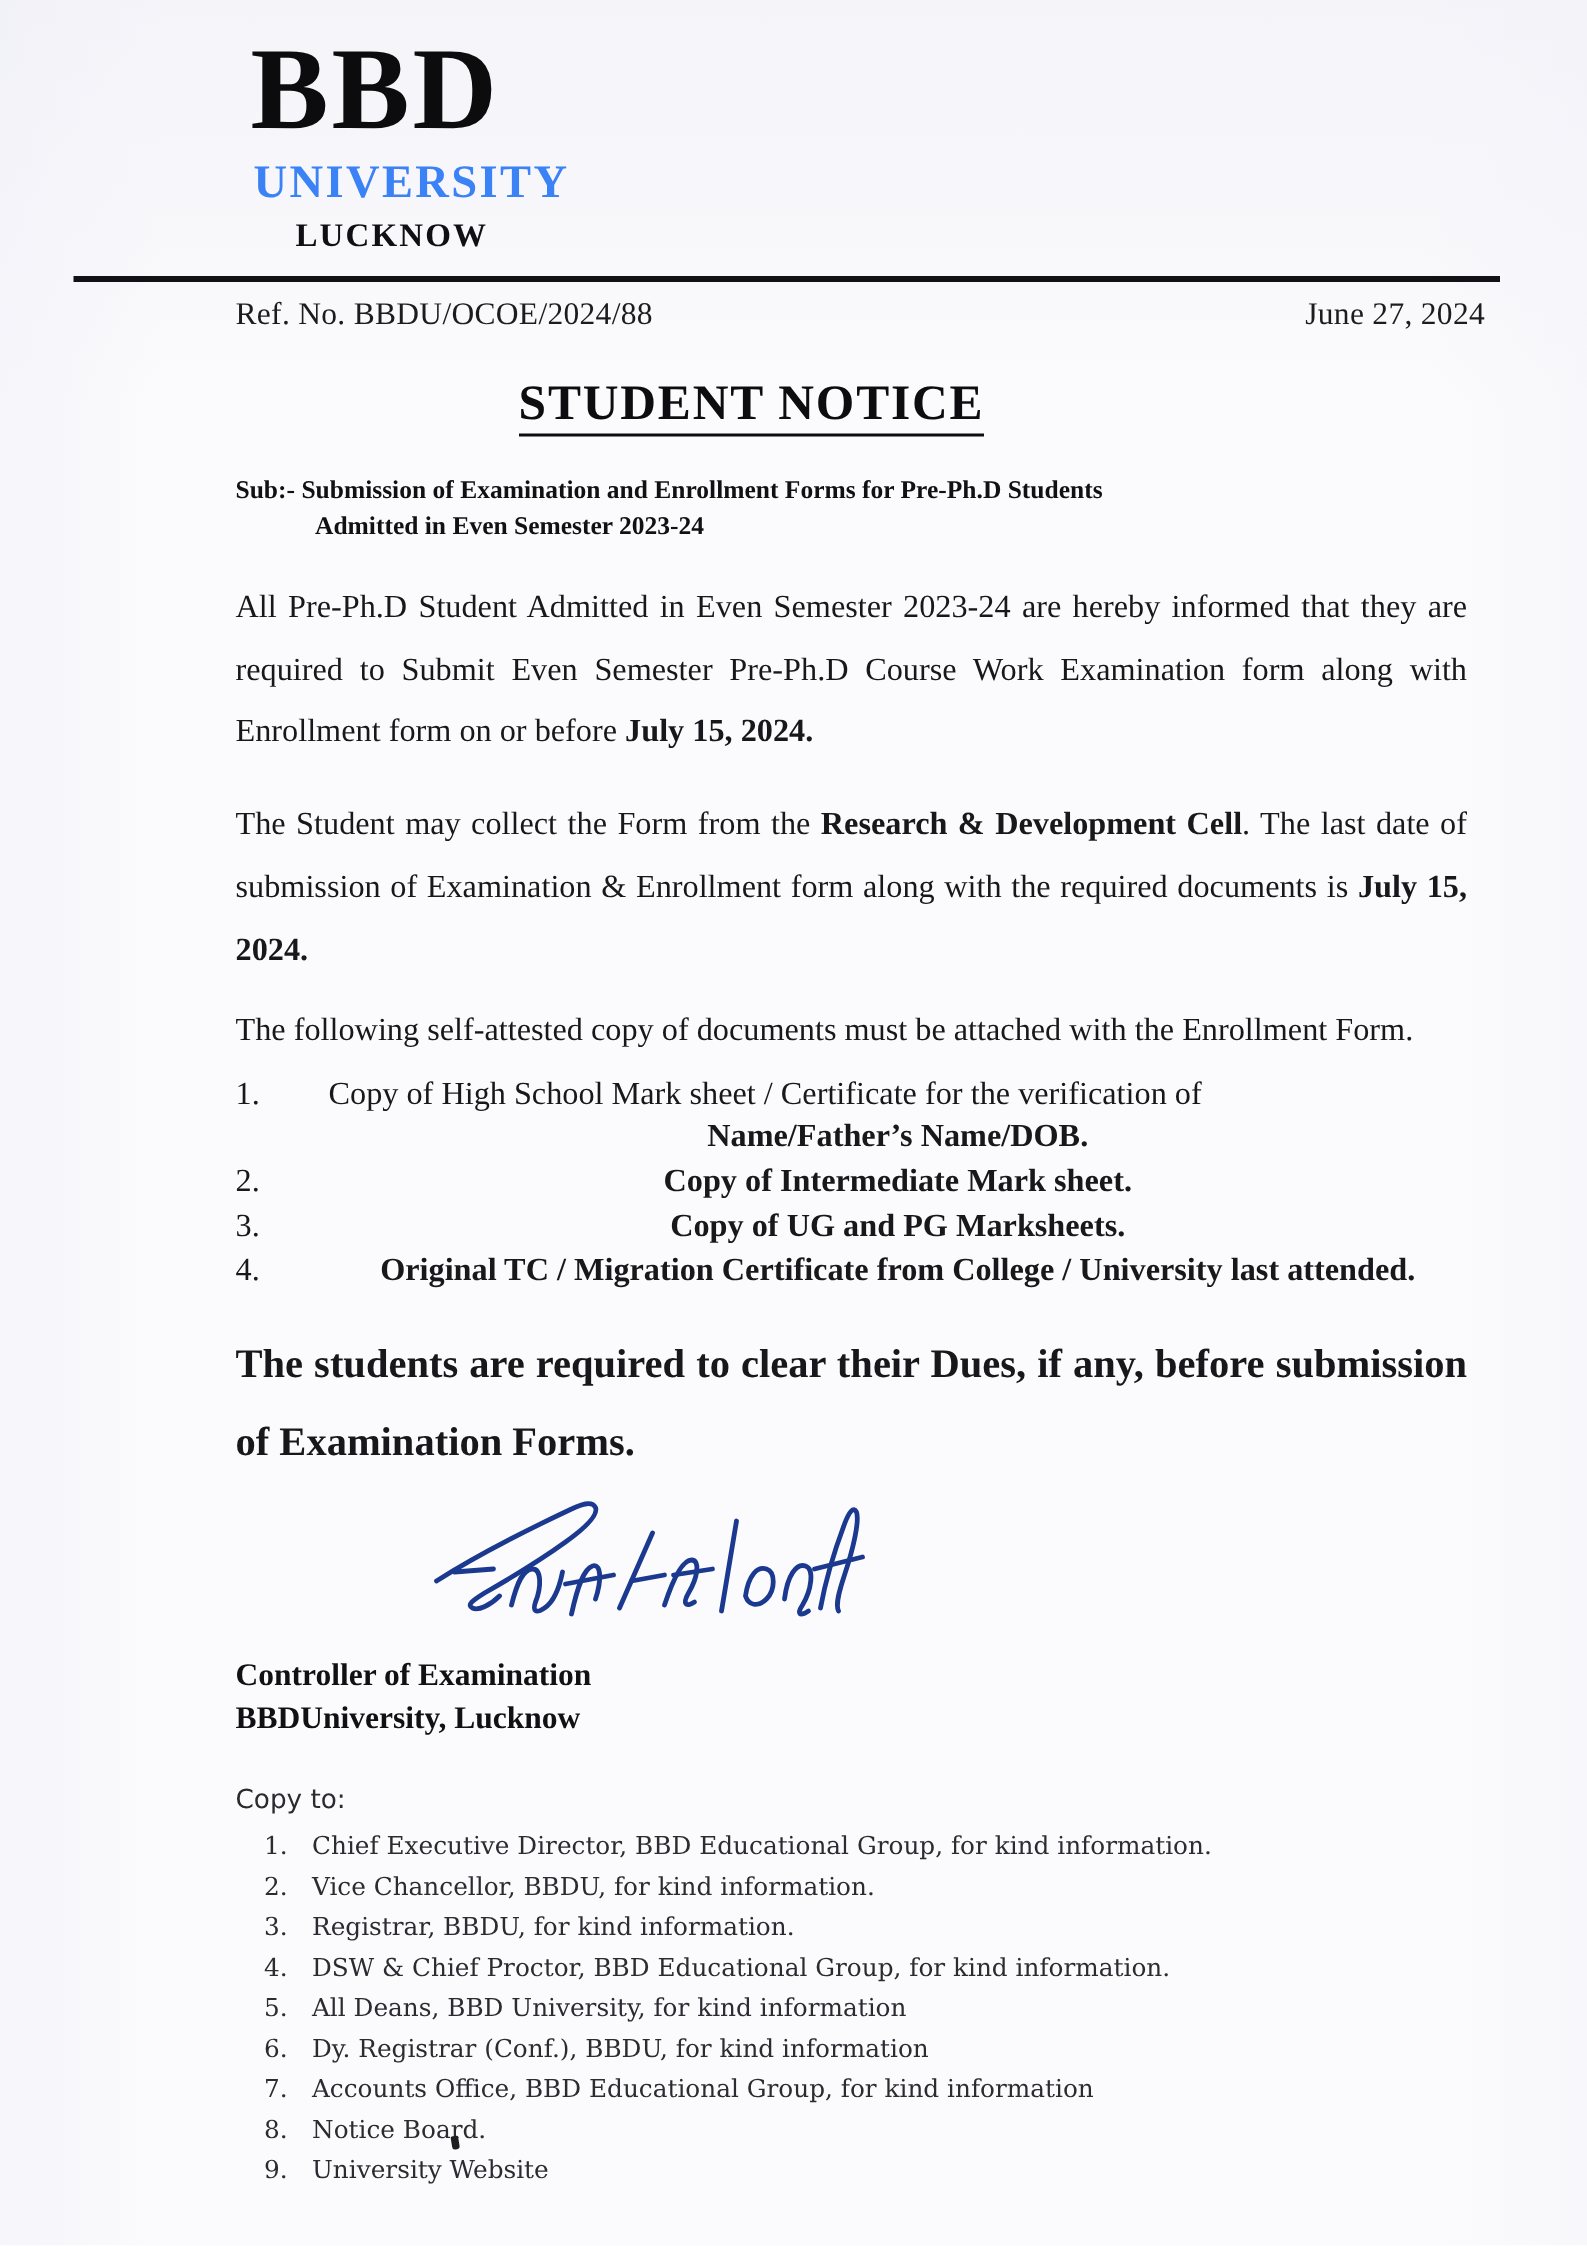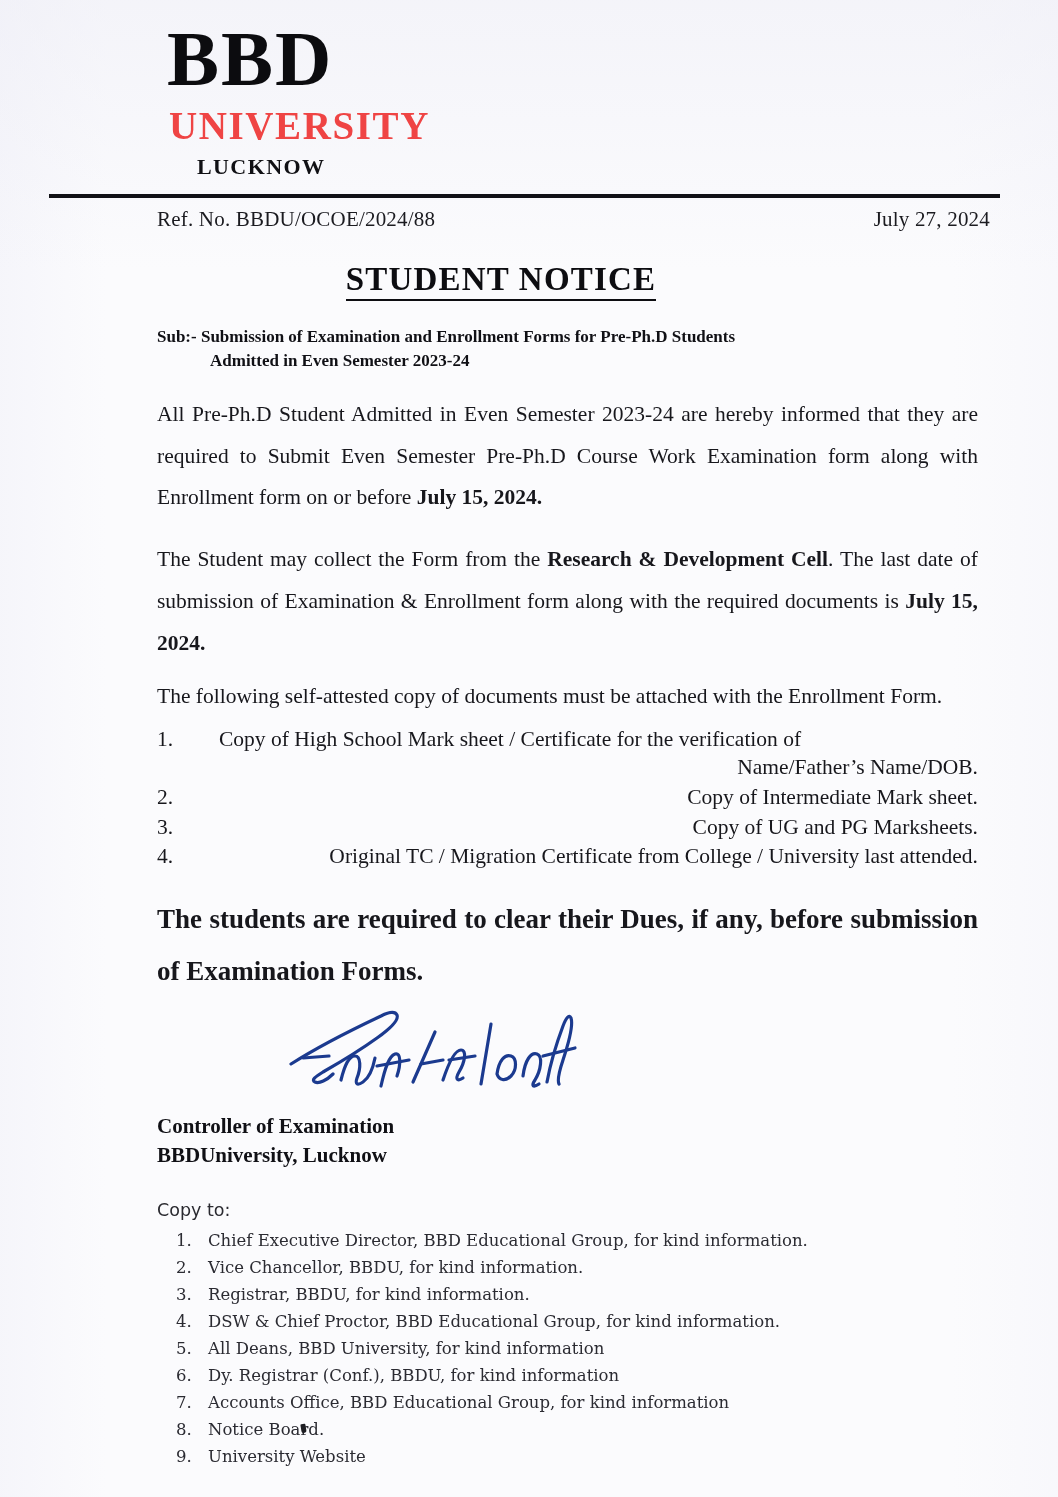--- a/index.html
+++ b/index.html
@@ -39,25 +39,25 @@
     font-weight: 700;
     font-size: 78px;
     line-height: 0.95;
     letter-spacing: 2px;
     color: #0c0c0f;
     margin: 0;
   }
   .lh-university {
     font-family: "Liberation Serif", "DejaVu Serif", serif;
     font-weight: 700;
-    font-size: 39px;
+    font-size: 31px;
     letter-spacing: 1.6px;
     line-height: 1.25;
     margin: 6px 0 0 2px;
-    color: #ef4444;
+    color: #3b82f6;
   }
   .lh-lucknow {
     font-family: "Liberation Serif", "DejaVu Serif", serif;
     font-weight: 700;
     font-size: 22px;
     letter-spacing: 1.4px;
     line-height: 1.25;
     margin: 2px 0 0 30px;
     color: #101014;
   }
@@ -140,21 +140,21 @@
   }
   .doclist .num {
     width: 62px;
     flex: none;
   }
   .doclist .txt {
     flex: 1;
     text-align: justify;
   }
   .doclist .txt .just { text-align: justify; }
-  .doclist .txt .last { text-align: right; }
+  .doclist .txt .last { text-align: center; font-weight: bold; }
 
   
   .sign-wrap {
     position: relative;
     margin: 6px 0 0 133px;
     height: 108px;
   }
   .signature {
     position: absolute;
     left: 128px;
@@ -210,21 +210,21 @@
     <div class="letterhead">
       <div class="lh-bbd">BBD</div>
       <div class="lh-university">UNIVERSITY</div>
       <div class="lh-lucknow">LUCKNOW</div>
     </div>
 
     <div class="rule"></div>
 
     <div class="refrow">
       <div class="ref">Ref. No. BBDU/OCOE/2024/88</div>
-      <div class="date">July 27, 2024</div>
+      <div class="date">June 27, 2024</div>
     </div>
 
     <div class="doc-title">
       <span>STUDENT NOTICE</span>
     </div>
 
     <div class="subject">
       <span>Sub:- Submission of Examination and Enrollment Forms for Pre-Ph.D Students</span>
       <span class="l2">Admitted in Even Semester 2023-24</span>
     </div>

